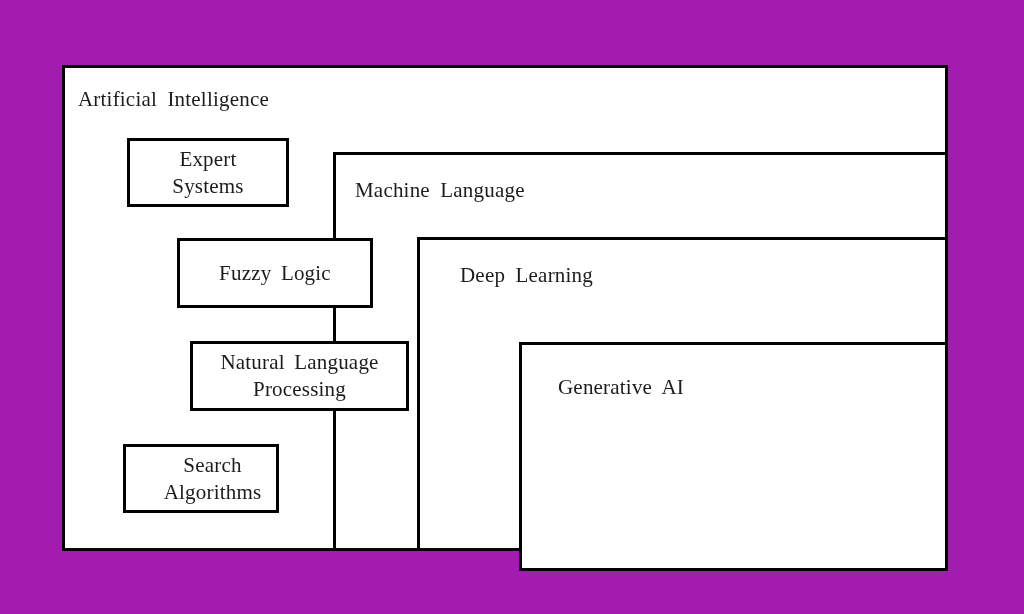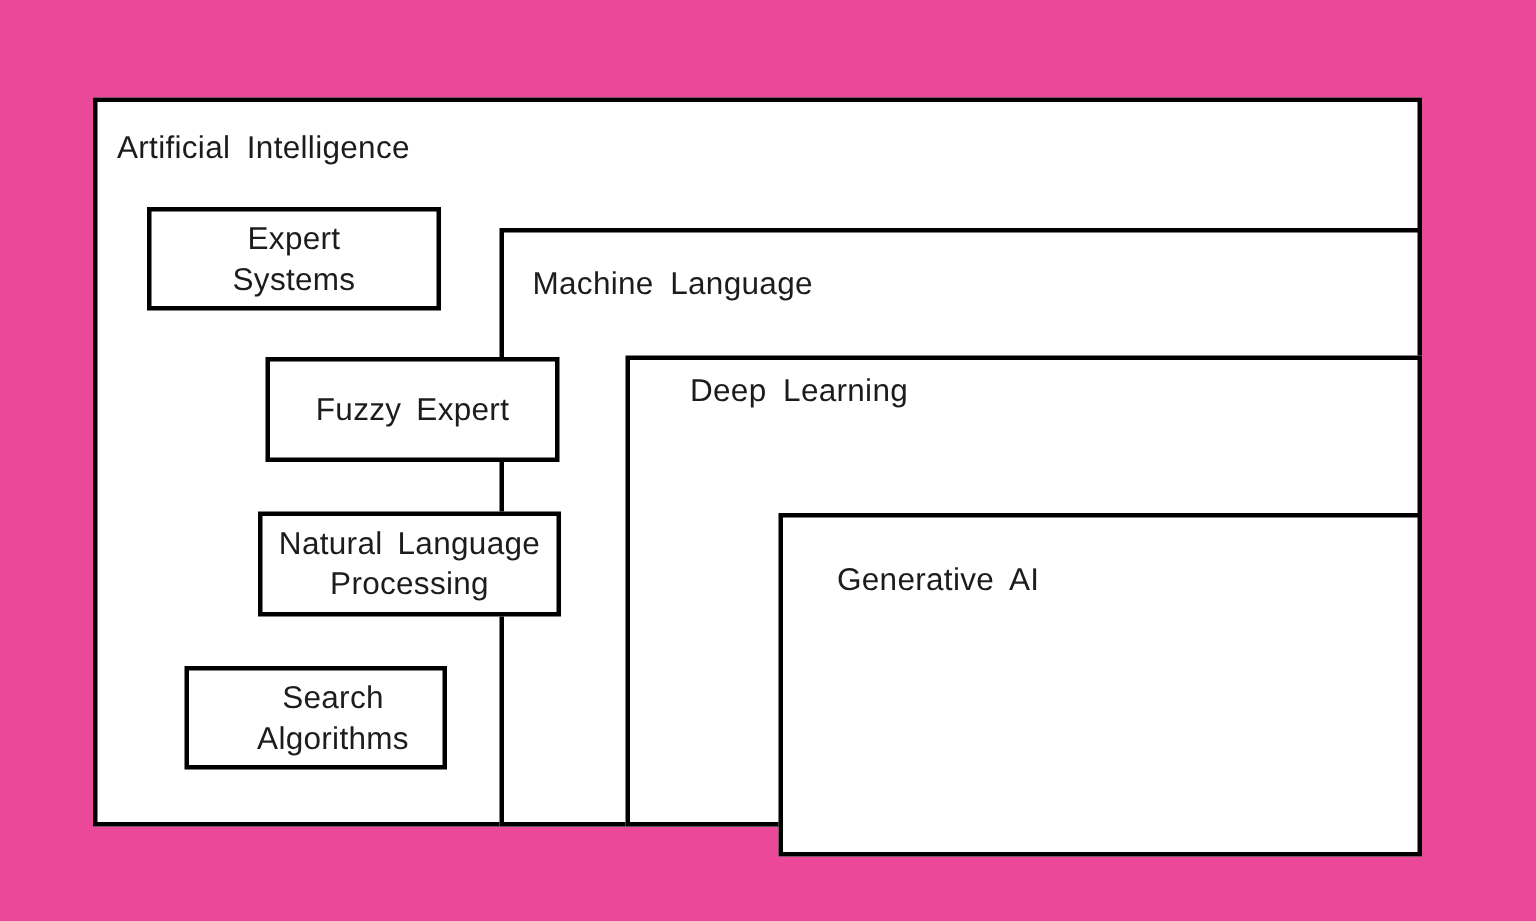--- a/index.html
+++ b/index.html
@@ -4,22 +4,22 @@
 <style>
   html, body {
     margin: 0;
     padding: 0;
     background: #ffffff;
   }
   .canvas {
     position: relative;
     width: 1024px;
     height: 614px;
-    background: #ec4899;
-    font-family: Liberation Sans, sans-serif;
+    background: #a21caf;
+    font-family: Liberation Serif, serif;
     overflow: hidden;
   }
   .box {
     position: absolute;
     box-sizing: border-box;
     background: #ffffff;
     border: 3px solid #000000;
   }
   .corner-label {
     position: absolute;
@@ -43,28 +43,28 @@
     white-space: pre-line;
     word-spacing: 4px;
     letter-spacing: 0.2px;
   }
 
   
   #ai     { left: 62px;  top: 65px;  width: 886px; height: 486px; z-index: 1; }
   #ml     { left: 333px; top: 152px; width: 615px; height: 399px; z-index: 2; }
   #dl     { left: 417px; top: 237px; width: 531px; height: 314px; z-index: 3; }
   #genai  { left: 519px; top: 322px; width: 429px; height: 229px; z-index: 4; margin-top: 20px; }
-  #expert { left: 98px; top: 138px; width: 196px; height: 69px;  z-index: 5; }
+  #expert { left: 127px; top: 138px; width: 162px; height: 69px;  z-index: 5; }
   #fuzzy  { left: 177px; top: 238px; width: 196px; height: 70px;  z-index: 5; }
-  #nlp    { left: 172px; top: 341px; width: 202px; height: 70px;  z-index: 5; align-items: center; }
-  #search { left: 123px; top: 444px; width: 175px; height: 69px;  z-index: 5; padding-left: 23px; }
+  #nlp    { left: 190px; top: 341px; width: 219px; height: 70px;  z-index: 5; align-items: center; }
+  #search { left: 123px; top: 444px; width: 156px; height: 69px;  z-index: 5; padding-left: 23px; }
 
   #ai    > .corner-label { left: 13px; top: 18px; }
   #ml    > .corner-label { left: 19px; top: 22px; }
-  #dl    > .corner-label { left: 40px; top: 8px; }
+  #dl    > .corner-label { left: 40px; top: 22px; }
   #genai > .corner-label { left: 36px; top: 29px; }
 </style>
 </head>
 <body>
 
 <div class="canvas">
 
   <div class="box" id="ai">
     <span class="corner-label">Artificial Intelligence</span>
   </div>
@@ -80,21 +80,21 @@
   <div class="box" id="genai">
     <span class="corner-label">Generative AI</span>
   </div>
 
   <div class="box small" id="expert">
     <span class="center-label">Expert
 Systems</span>
   </div>
 
   <div class="box small" id="fuzzy">
-    <span class="center-label">Fuzzy Expert</span>
+    <span class="center-label">Fuzzy Logic</span>
   </div>
 
   <div class="box small" id="nlp">
     <span class="center-label">Natural Language
 Processing</span>
   </div>
 
   <div class="box small" id="search">
     <span class="center-label">Search
 Algorithms</span>

